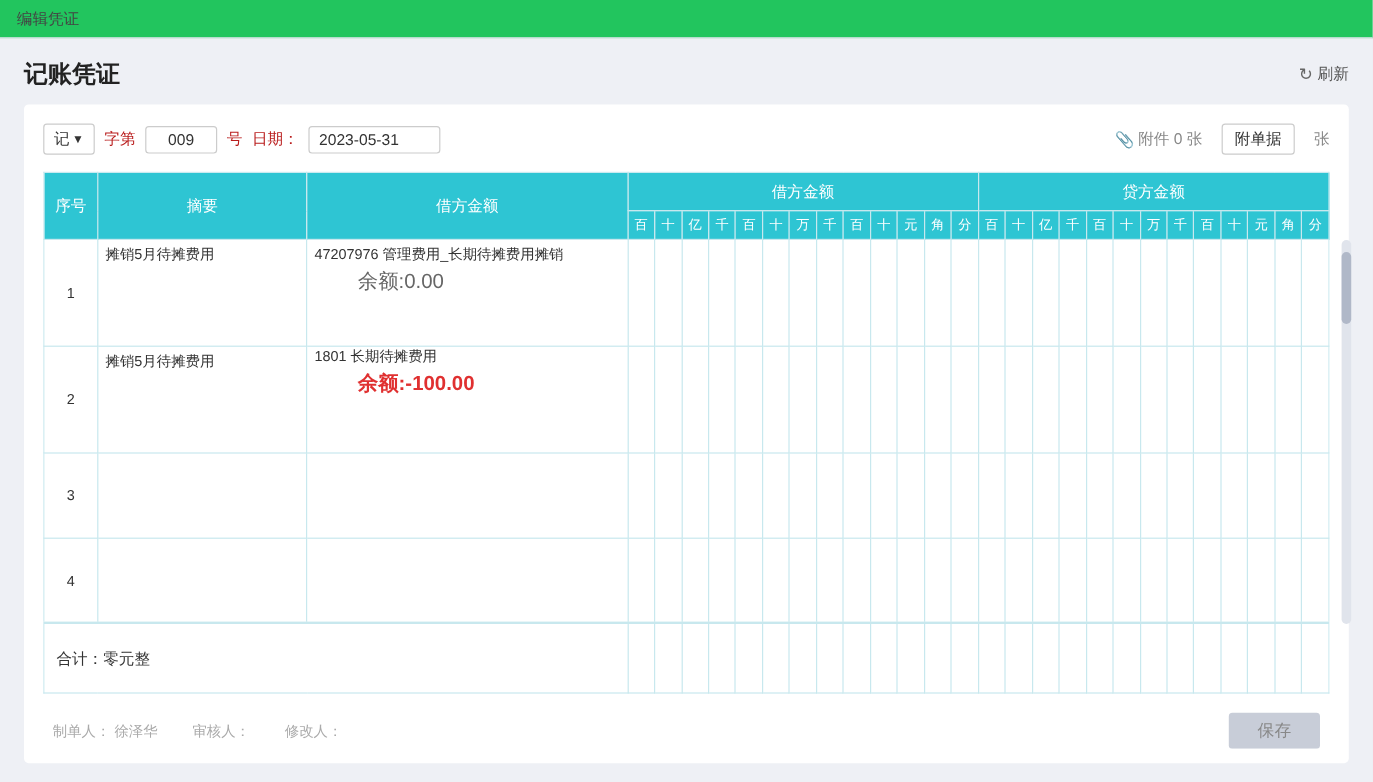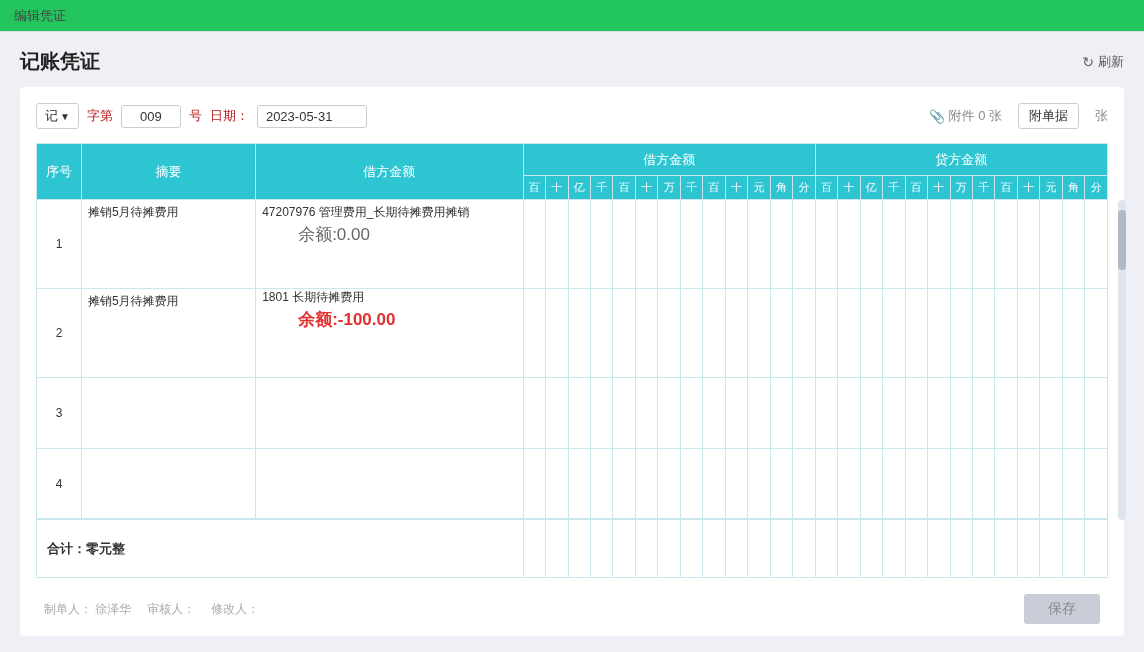--- a/index.html
+++ b/index.html
@@ -206,21 +206,21 @@
       padding: 4px 8px;
       font-size: 13px;
       font-weight: bold;
       color: #333;
     }
 
     .footer-row {
       display: flex;
       align-items: center;
       padding: 8px 8px 0;
-      gap: 16px;
+      gap: 29px;
       color: #aaa;
       font-size: 12px;
     }
     .footer-right {
       margin-left: auto;
       text-decoration: underline;
     }
     .save-btn {
       background: #c8cdd8;
       color: #888;
@@ -490,21 +490,21 @@
               <td class="amount-data-cell"></td>
               <td class="amount-data-cell"></td>
               <td class="amount-data-cell"></td>
               <td class="amount-data-cell"></td>
               <td class="amount-data-cell"></td>
               <td class="amount-data-cell"></td>
               <td class="amount-data-cell"></td>
           </tr>
 
           <tr class="total-row" style="border-top:2px solid #c8e8ee;">
-            <td colspan="3" style="padding:6px 10px; font-size:13px; font-weight:bold; color:#333;">合计：零元整</td>
+            <td colspan="3" style="padding:6px 10px; font-size:13px; font-weight:normal; color:#333;">合计：零元整</td>
             <td class="amount-data-cell"></td>
               <td class="amount-data-cell"></td>
               <td class="amount-data-cell"></td>
               <td class="amount-data-cell"></td>
               <td class="amount-data-cell"></td>
               <td class="amount-data-cell"></td>
               <td class="amount-data-cell"></td>
               <td class="amount-data-cell"></td>
               <td class="amount-data-cell"></td>
               <td class="amount-data-cell"></td>

